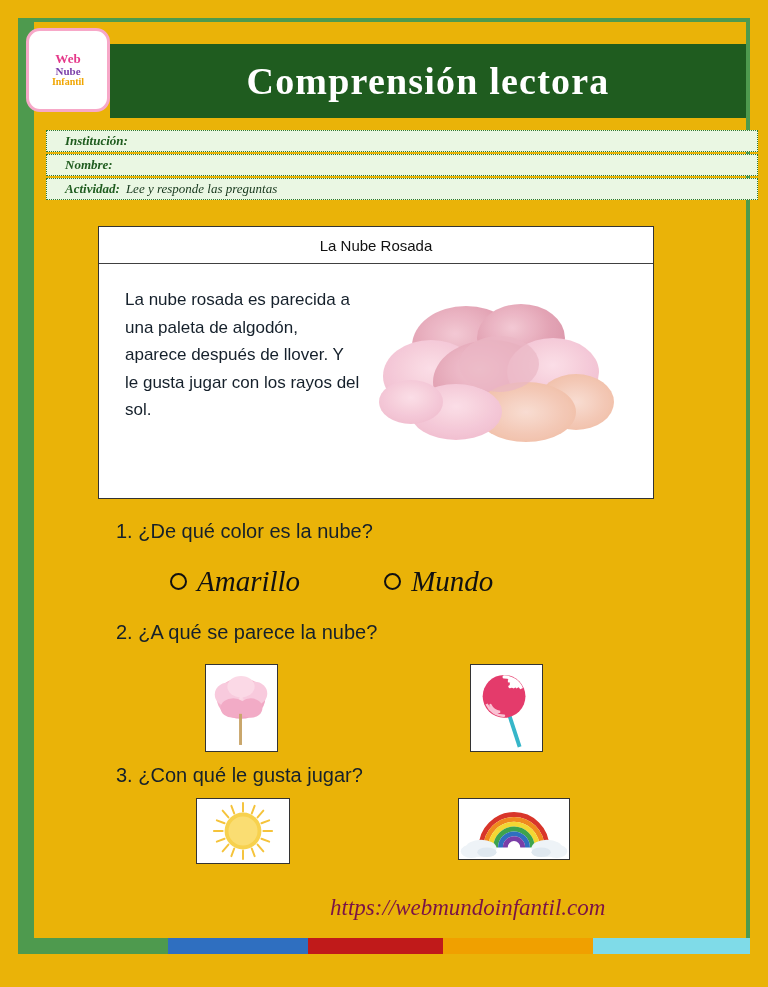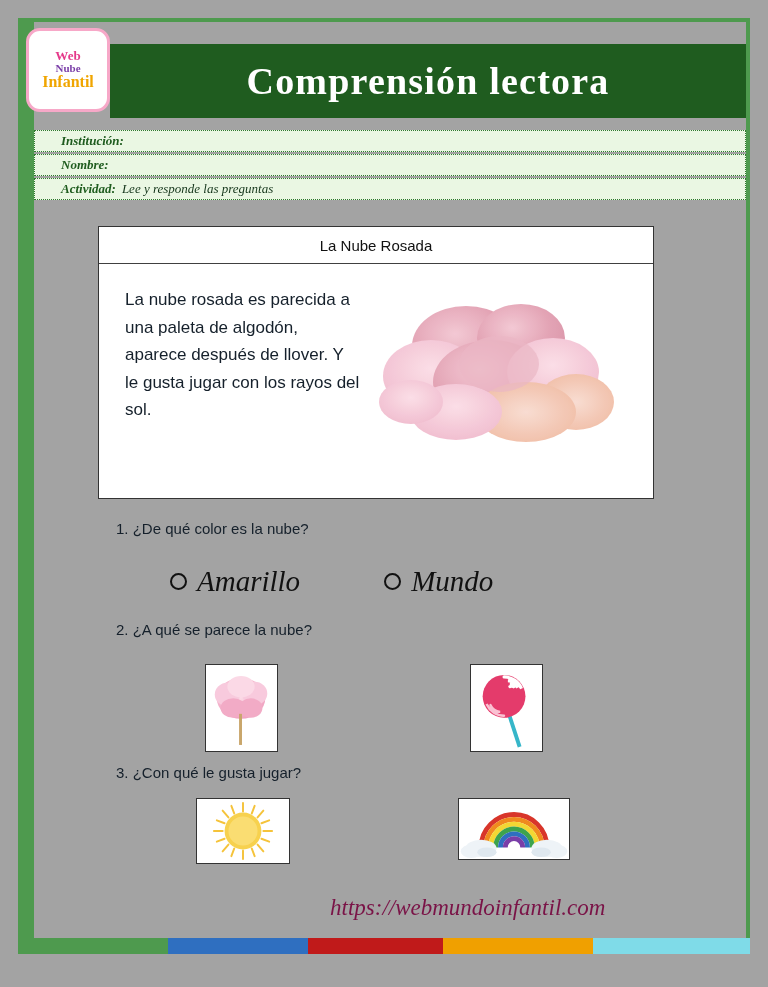--- a/index.html
+++ b/index.html
@@ -12,21 +12,21 @@
     height: 987px;
     font-family: "Liberation Sans", sans-serif;
     position: relative;
     overflow: hidden;
   }
   .page {
     position: absolute;
     left: 0; top: 0;
     width: 768px;
     height: 987px;
-    background: #a3a3a3;
+    background: #eab308;
   }
 
   
   .frame-left {
     position: absolute;
     left: 18px; top: 18px;
     width: 16px; height: 920px;
     background: #4e9a4e;
   }
   .frame-bottom-strip {
@@ -78,41 +78,41 @@
     border-radius: 14px;
     box-sizing: border-box;
     display: flex;
     flex-direction: column;
     align-items: center;
     justify-content: center;
     line-height: 1.05;
   }
   .logo .l1 { color: #e5398a; font-size: 13px; font-weight: bold; font-family: "Liberation Serif", serif; }
   .logo .l2 { color: #7a3ea8; font-size: 11px; font-weight: bold; font-family: "Liberation Serif", serif; }
-  .logo .l3 { color: #f0a500; font-size: 16px; font-weight: bold; font-family: "Liberation Serif", serif; }
+  .logo .l3 { color: #f0a500; font-size: 10px; font-weight: bold; font-family: "Liberation Serif", serif; }
 
   
   .fields {
     position: absolute;
     left: 34px; top: 130px;
     width: 712px;
     height: 70px;
   }
   .field-row {
     position: relative;
-    margin-left: 0;
+    margin-left: 12px;
     width: 712px;
     height: 22px;
     background: #eaf7e3;
     border: 1px dotted #2f7a2f;
     box-sizing: border-box;
     margin-bottom: 2px;
     display: flex;
     align-items: center;
-    padding-left: 26px;
+    padding-left: 18px;
   }
   .field-label {
     color: #1f5c1f;
     font-size: 13px;
     font-weight: bold;
     font-style: italic;
     font-family: "Liberation Serif", serif;
   }
   .field-value {
     margin-left: 6px;
@@ -160,21 +160,21 @@
   }
   .cloud {
     position: absolute;
     left: 10px; top: 30px;
     width: 250px; height: 170px;
   }
 
   
   .q {
     position: absolute;
-    font-size: 15px;
+    font-size: 20px;
     color: #15202b;
   }
   .q1 { left: 116px; top: 520px; }
   .q2 { left: 116px; top: 621px; }
   .q3 { left: 116px; top: 764px; }
 
   .options-row {
     position: absolute;
     left: 170px; top: 558px;
     width: 480px;

